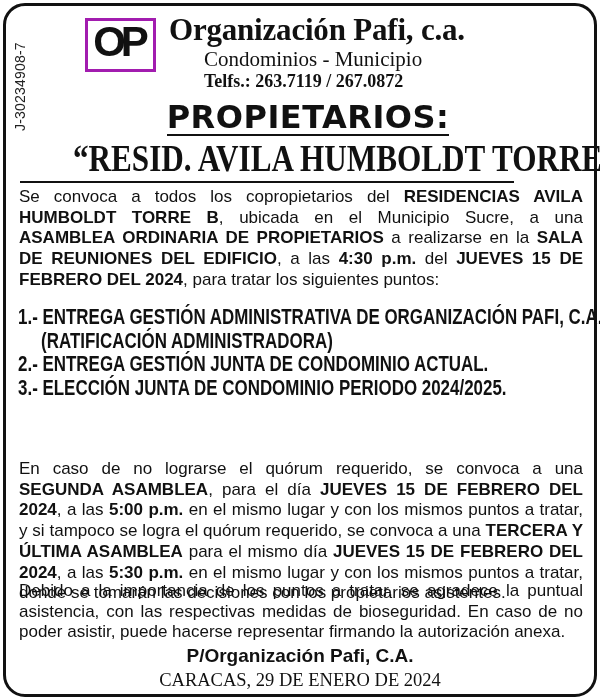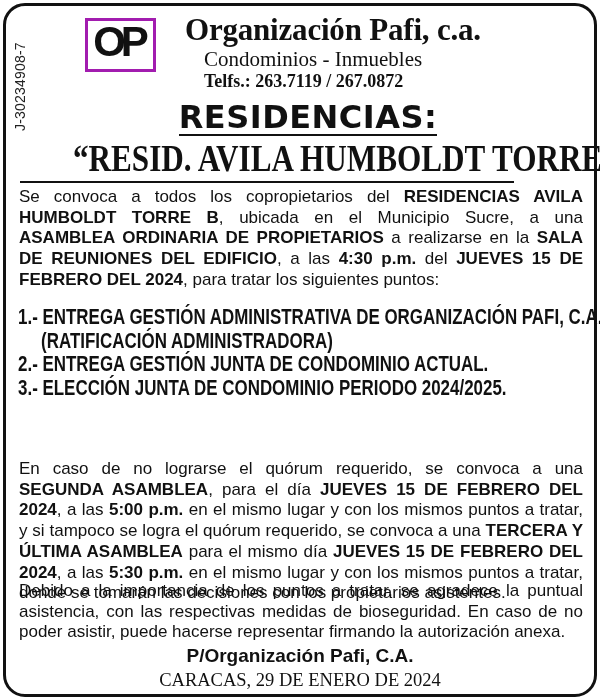--- a/index.html
+++ b/index.html
@@ -23,21 +23,21 @@
     border: 3px solid #a21caf; display: flex; align-items: flex-start; justify-content: center;
   }
   .logo-text {
     font-family: "Liberation Sans", sans-serif; font-weight: 700; font-size: 42px;
     letter-spacing: -5px; color: #111; line-height: 1; margin-left: -4px;
   }
 
   .org-title {
     position: absolute; left: 169px; top: 12px;
     font-family: "Liberation Serif", serif; font-weight: 700; font-size: 31px; color: #111;
-    white-space: nowrap; letter-spacing: -0.2px; margin-left: 16px;
+    white-space: nowrap; letter-spacing: -0.2px;
   }
   .org-sub {
     position: absolute; left: 204px; top: 47px;
     font-family: "Liberation Serif", serif; font-size: 21px; color: #111; white-space: nowrap;
   }
   .org-tel {
     position: absolute; left: 204px; top: 71px;
     font-family: Liberation Serif, serif; font-weight: 700; font-size: 18px; color: #111; white-space: nowrap;
   }
 
@@ -93,25 +93,25 @@
 
 <div class="frame"></div>
 
 <div class="rif">J-30234908-7</div>
 
 <div class="logo-box">
   <span class="logo-text">OP</span>
 </div>
 
 <div class="org-title">Organización Pafi, c.a.</div>
-<div class="org-sub">Condominios - Inmuebles</div>
+<div class="org-sub">Condominios - Municipio</div>
 <div class="org-tel">Telfs.: 263.7119 / 267.0872</div>
 
 <div class="convoca">
-  <span>RESIDENCIAS:</span>
+  <span>PROPIETARIOS:</span>
 </div>
 
 <div class="resid">
   <span>“RESID. AVILA HUMBOLDT TORRE B”</span>
 </div>
 <div class="resid-line"></div>
 
 <p class="para p1"><span>Se convoca a todos los copropietarios del </span><b>RESIDENCIAS AVILA HUMBOLDT TORRE B</b><span>, ubicada en el Municipio Sucre, a una </span><b>ASAMBLEA ORDINARIA DE PROPIETARIOS</b><span> a realizarse en la </span><b>SALA DE REUNIONES DEL EDIFICIO</b><span>, a las </span><b>4:30 p.m.</b><span> del </span><b>JUEVES 15 DE FEBRERO DEL 2024</b><span>, para tratar los siguientes puntos:</span></p>
 
 <div class="points">

